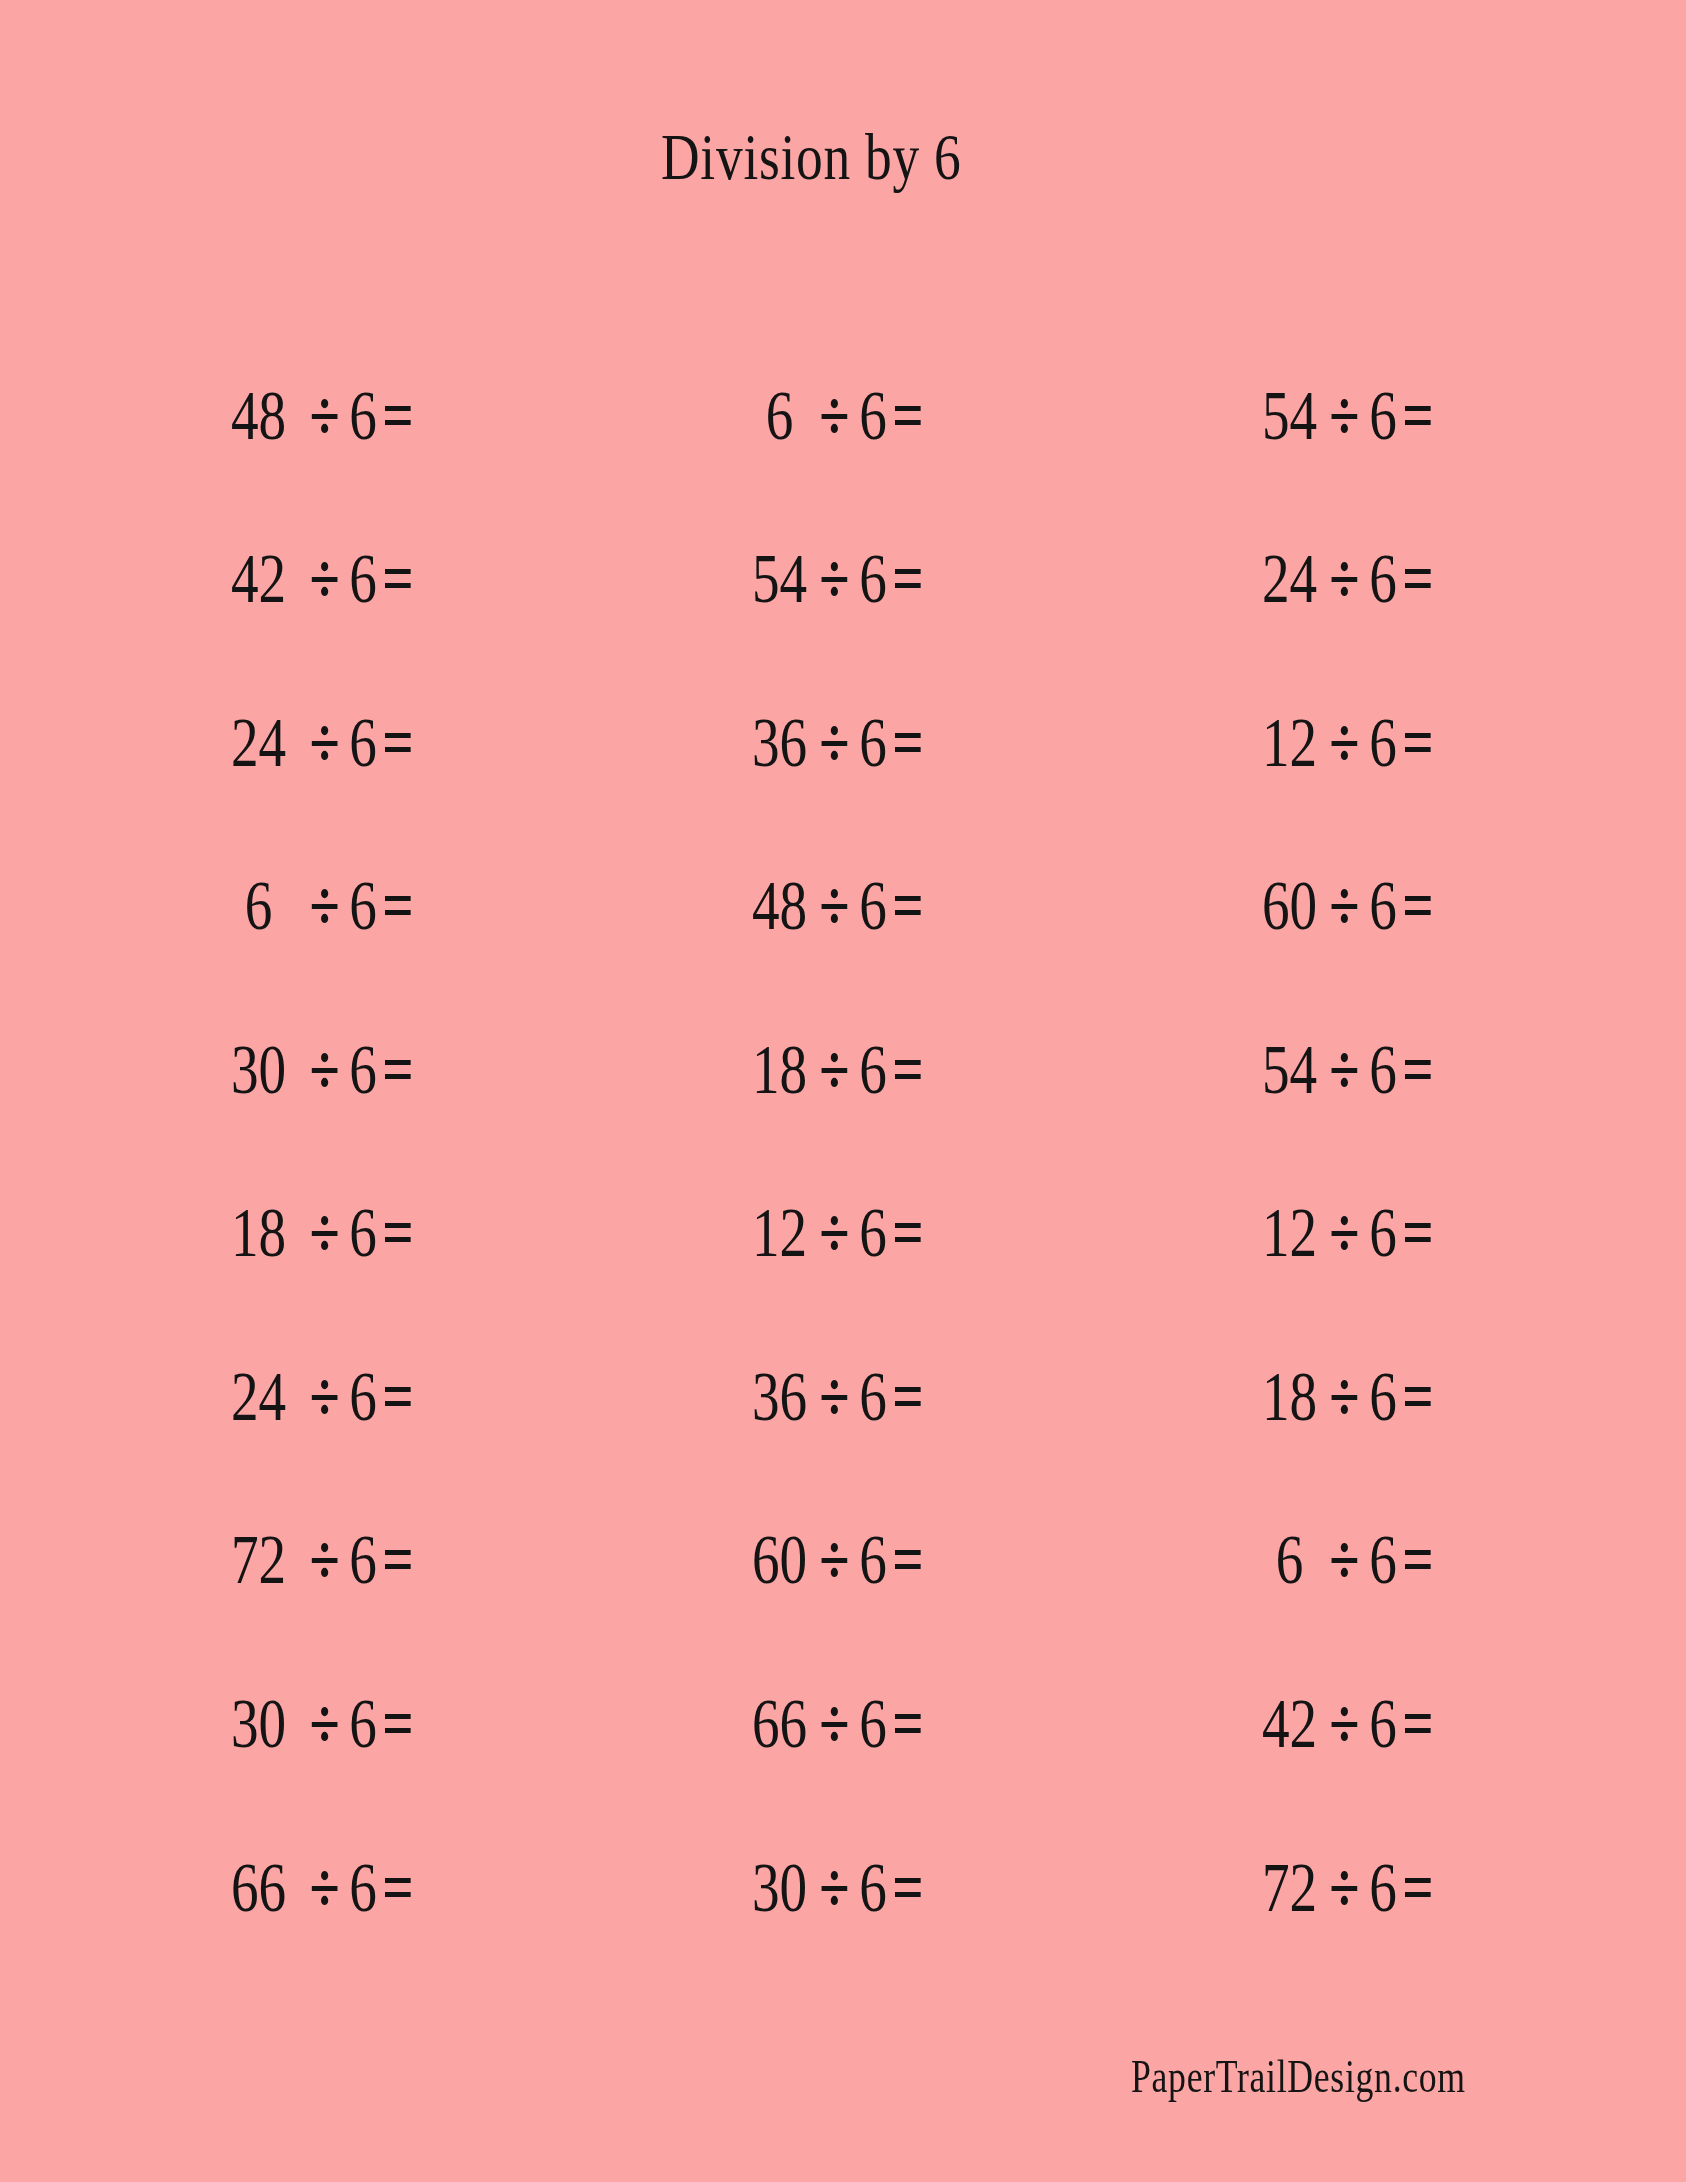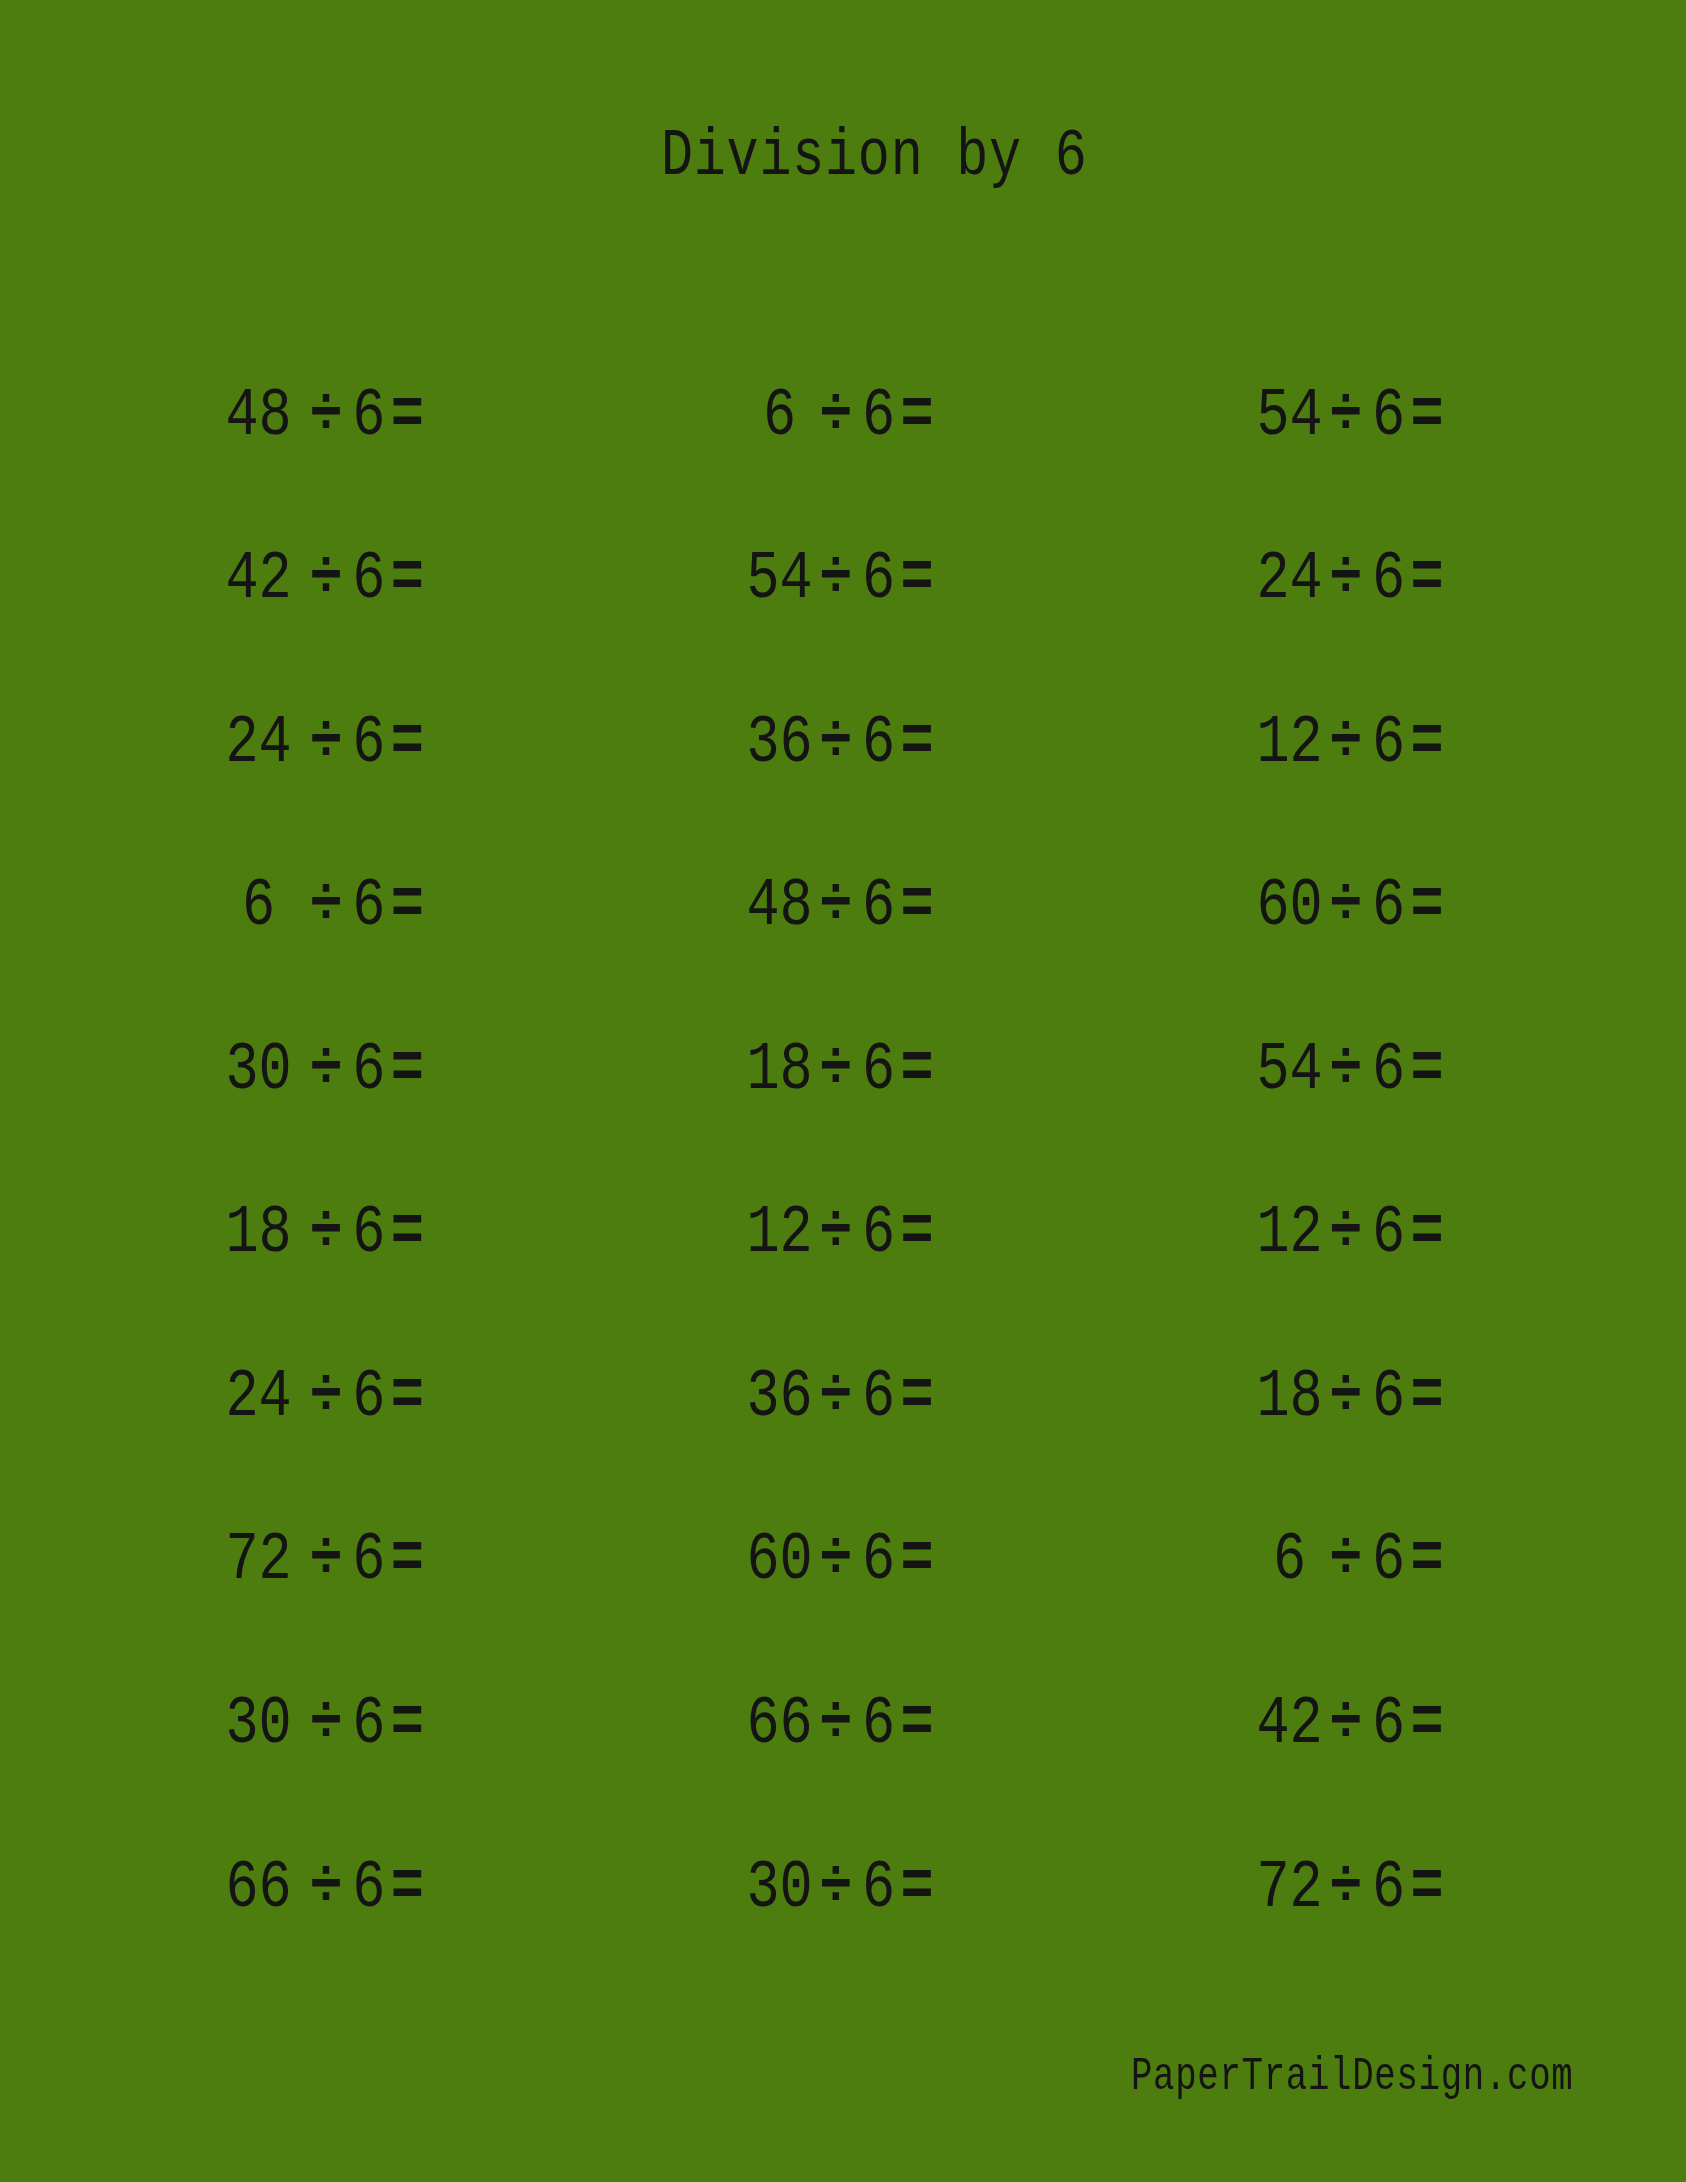--- a/index.html
+++ b/index.html
@@ -1,22 +1,22 @@
 <!DOCTYPE html>
 <html style="font-size:13.6px"><head>
 <meta charset="utf-8">
 <style>
   html,body{margin:0;padding:0;background:#ffffff;}
   .sheet{
     position:relative;
     width:1687px;
     height:2182px;
-    background:#4d7c0f;
+    background:#fca5a5;
     color:#141414;
-    font-family:Liberation Mono, monospace;
+    font-family:Liberation Serif, serif;
     overflow:hidden;
   }
   .title{
     position:absolute;
     left:661px;
     top:124px;
     font-size:66px;
     line-height:1;
     white-space:nowrap;
     transform:scaleX(0.81);

